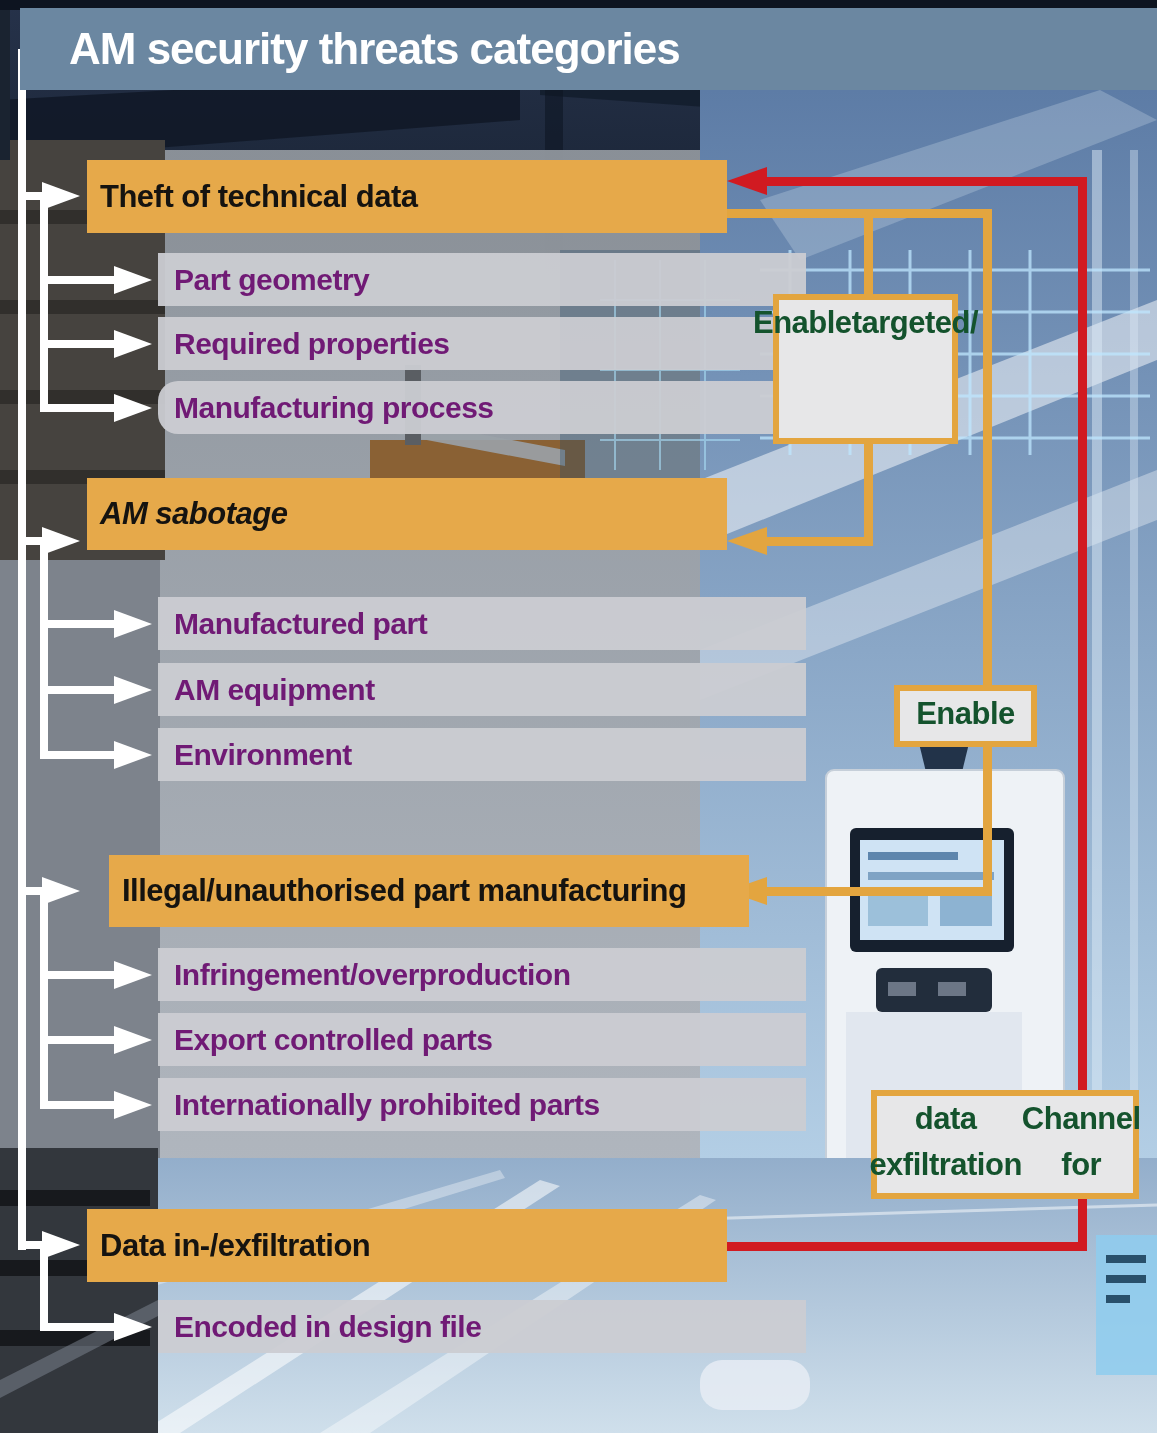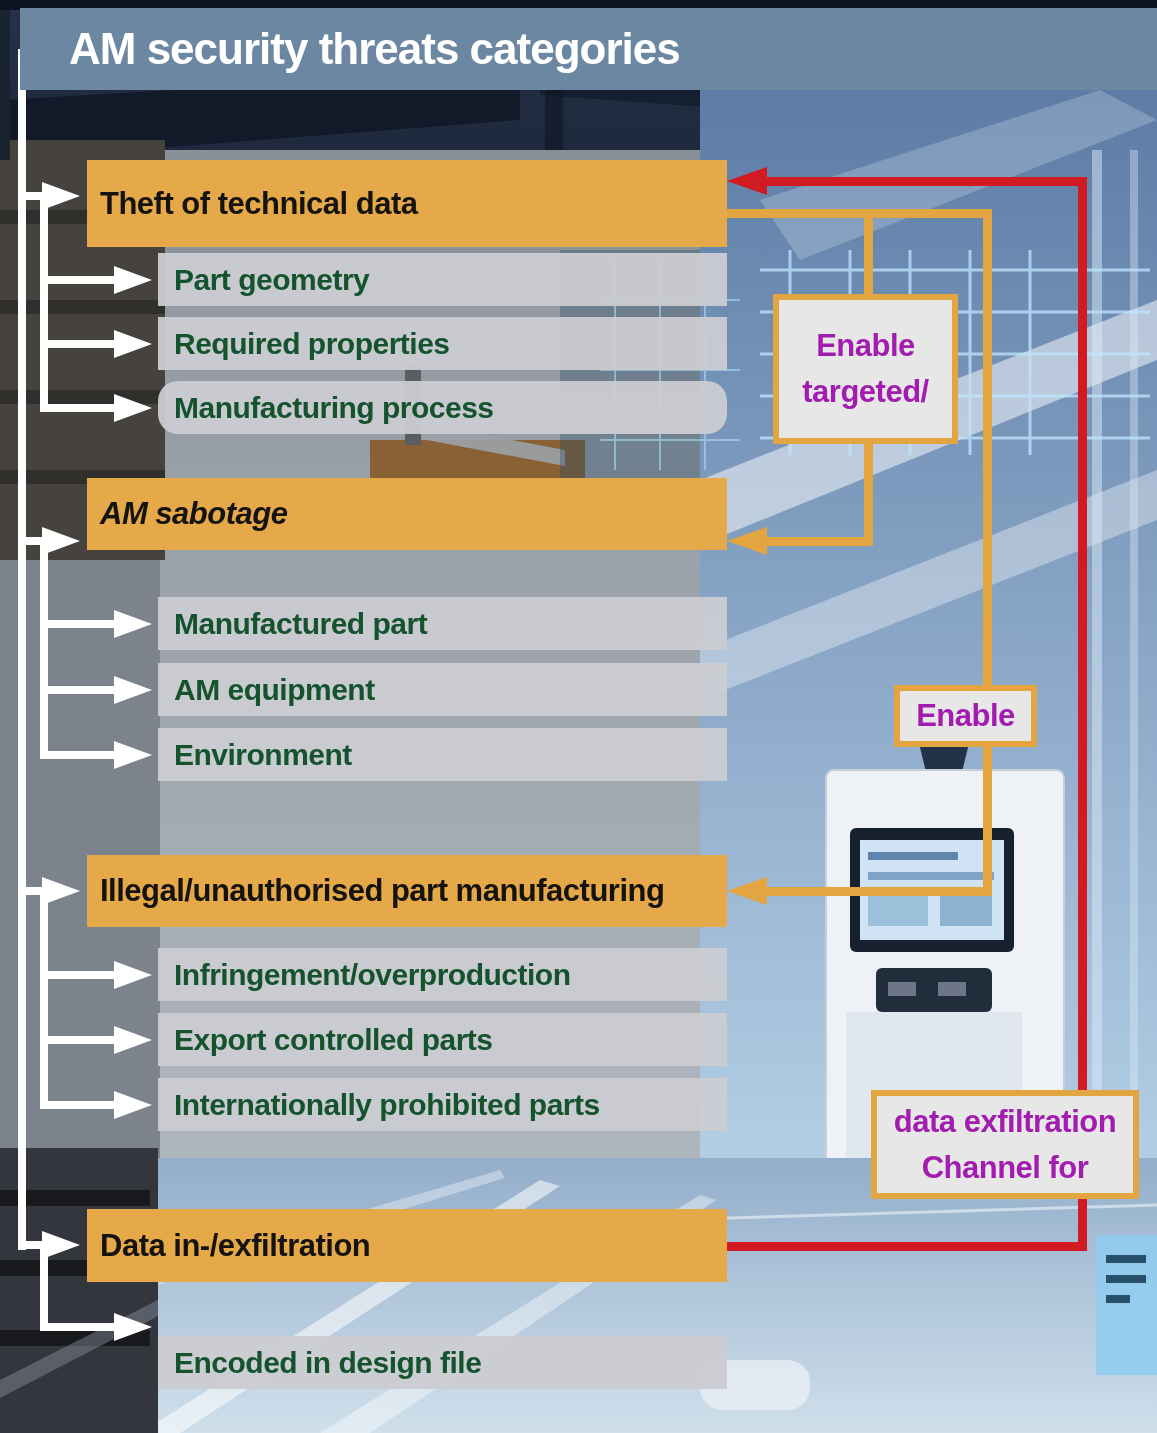--- a/index.html
+++ b/index.html
@@ -26,28 +26,28 @@
   .rhead{width:0;height:0;border-top:14px solid transparent;border-bottom:14px solid transparent;
     border-right:40px solid #d11a21;z-index:2;}
   .gline{background:#e3a53f;z-index:3;}
   .ghead{width:0;height:0;border-top:14px solid transparent;border-bottom:14px solid transparent;
     border-right:40px solid #e3a53f;z-index:3;}
 
   
   .ybox{left:87px;width:640px;background:#e6a94a;z-index:4;display:flex;align-items:center;
     font-weight:700;font-size:31px;color:#151310;letter-spacing:-0.5px;padding-left:13px;
     box-sizing:border-box;}
-  .gbox{left:158px;width:569px;height:53px;background:rgba(203,204,210,0.95);z-index:4;
-    display:flex;align-items:center;font-weight:700;font-size:30px;color:#14532d;
+  .gbox{left:158px;width:648px;height:53px;background:rgba(203,204,210,0.95);z-index:4;
+    display:flex;align-items:center;font-weight:700;font-size:30px;color:#701a75;
     letter-spacing:-0.5px;padding-left:16px;box-sizing:border-box;}
 
   
   .lbl{background:#e7e7e8;border:6px solid #e3a53f;z-index:5;box-sizing:border-box;
-    display:flex;flex-direction:column;justify-content:center;text-align:center;
-    font-weight:700;font-size:31px;line-height:46px;color:#a21caf;letter-spacing:-0.5px;}
+    display:flex;flex-direction:row;justify-content:center;text-align:center;
+    font-weight:700;font-size:31px;line-height:46px;color:#14532d;letter-spacing:-0.5px;}
 </style>
 </head>
 <body>
 
 <svg class="bg" viewBox="0 0 1157 1433" preserveAspectRatio="none" aria-hidden="true">
   <defs>
     <linearGradient id="ceil" x1="0" y1="0" x2="0" y2="1">
       <stop offset="0" stop-color="#26324a"></stop>
         <stop offset="1" stop-color="#16202f"></stop>
     </linearGradient>
@@ -185,21 +185,21 @@
 <div class="abs rline" style="left:727px;top:1242px;width:360px;height:9px;"></div>
 
 <div class="abs gline" style="left:727px;top:209px;width:265px;height:9px;"></div>
 <div class="abs gline" style="left:864px;top:209px;width:9px;height:337px;"></div>
 <div class="abs ghead" style="left:727px;top:527px;"></div>
 <div class="abs gline" style="left:765px;top:537px;width:108px;height:9px;"></div>
 <div class="abs gline" style="left:983px;top:209px;width:9px;height:687px;"></div>
 <div class="abs ghead" style="left:727px;top:877px;"></div>
 <div class="abs gline" style="left:765px;top:887px;width:227px;height:9px;"></div>
 
-<div class="abs ybox" style="top:160px;height:87px;">
+<div class="abs ybox" style="top:160px;height:73px;">
   <span>Theft of technical data</span>
 </div>
 <div class="abs gbox" style="top:253px;">
   <span>Part geometry</span>
 </div>
 <div class="abs gbox" style="top:317px;">
   <span>Required properties</span>
 </div>
 <div class="abs gbox" style="top:381px;border-radius:20px;">
   <span>Manufacturing process</span>
@@ -211,37 +211,37 @@
 <div class="abs gbox" style="top:597px;">
   <span>Manufactured part</span>
 </div>
 <div class="abs gbox" style="top:663px;">
   <span>AM equipment</span>
 </div>
 <div class="abs gbox" style="top:728px;">
   <span>Environment</span>
 </div>
 
-<div class="abs ybox" style="top:855px;height:72px;">
+<div class="abs ybox" style="top:855px;height:72px;margin-left:22px;">
   <span>Illegal/unauthorised part manufacturing</span>
 </div>
 <div class="abs gbox" style="top:948px;">
   <span>Infringement/overproduction</span>
 </div>
 <div class="abs gbox" style="top:1013px;">
   <span>Export controlled parts</span>
 </div>
 <div class="abs gbox" style="top:1078px;">
   <span>Internationally prohibited parts</span>
 </div>
 
 <div class="abs ybox" style="top:1209px;height:73px;">
   <span>Data in-/exfiltration</span>
 </div>
-<div class="abs gbox" style="top:1336px;">
+<div class="abs gbox" style="top:1300px;">
   <span>Encoded in design file</span>
 </div>
 
 <div class="abs lbl" style="left:773px;top:294px;width:185px;height:150px;">
   <span>Enable</span>
   <span>targeted/</span>
 </div>
 <div class="abs lbl" style="left:894px;top:685px;width:143px;height:62px;">
   <span>Enable</span>
 </div>

